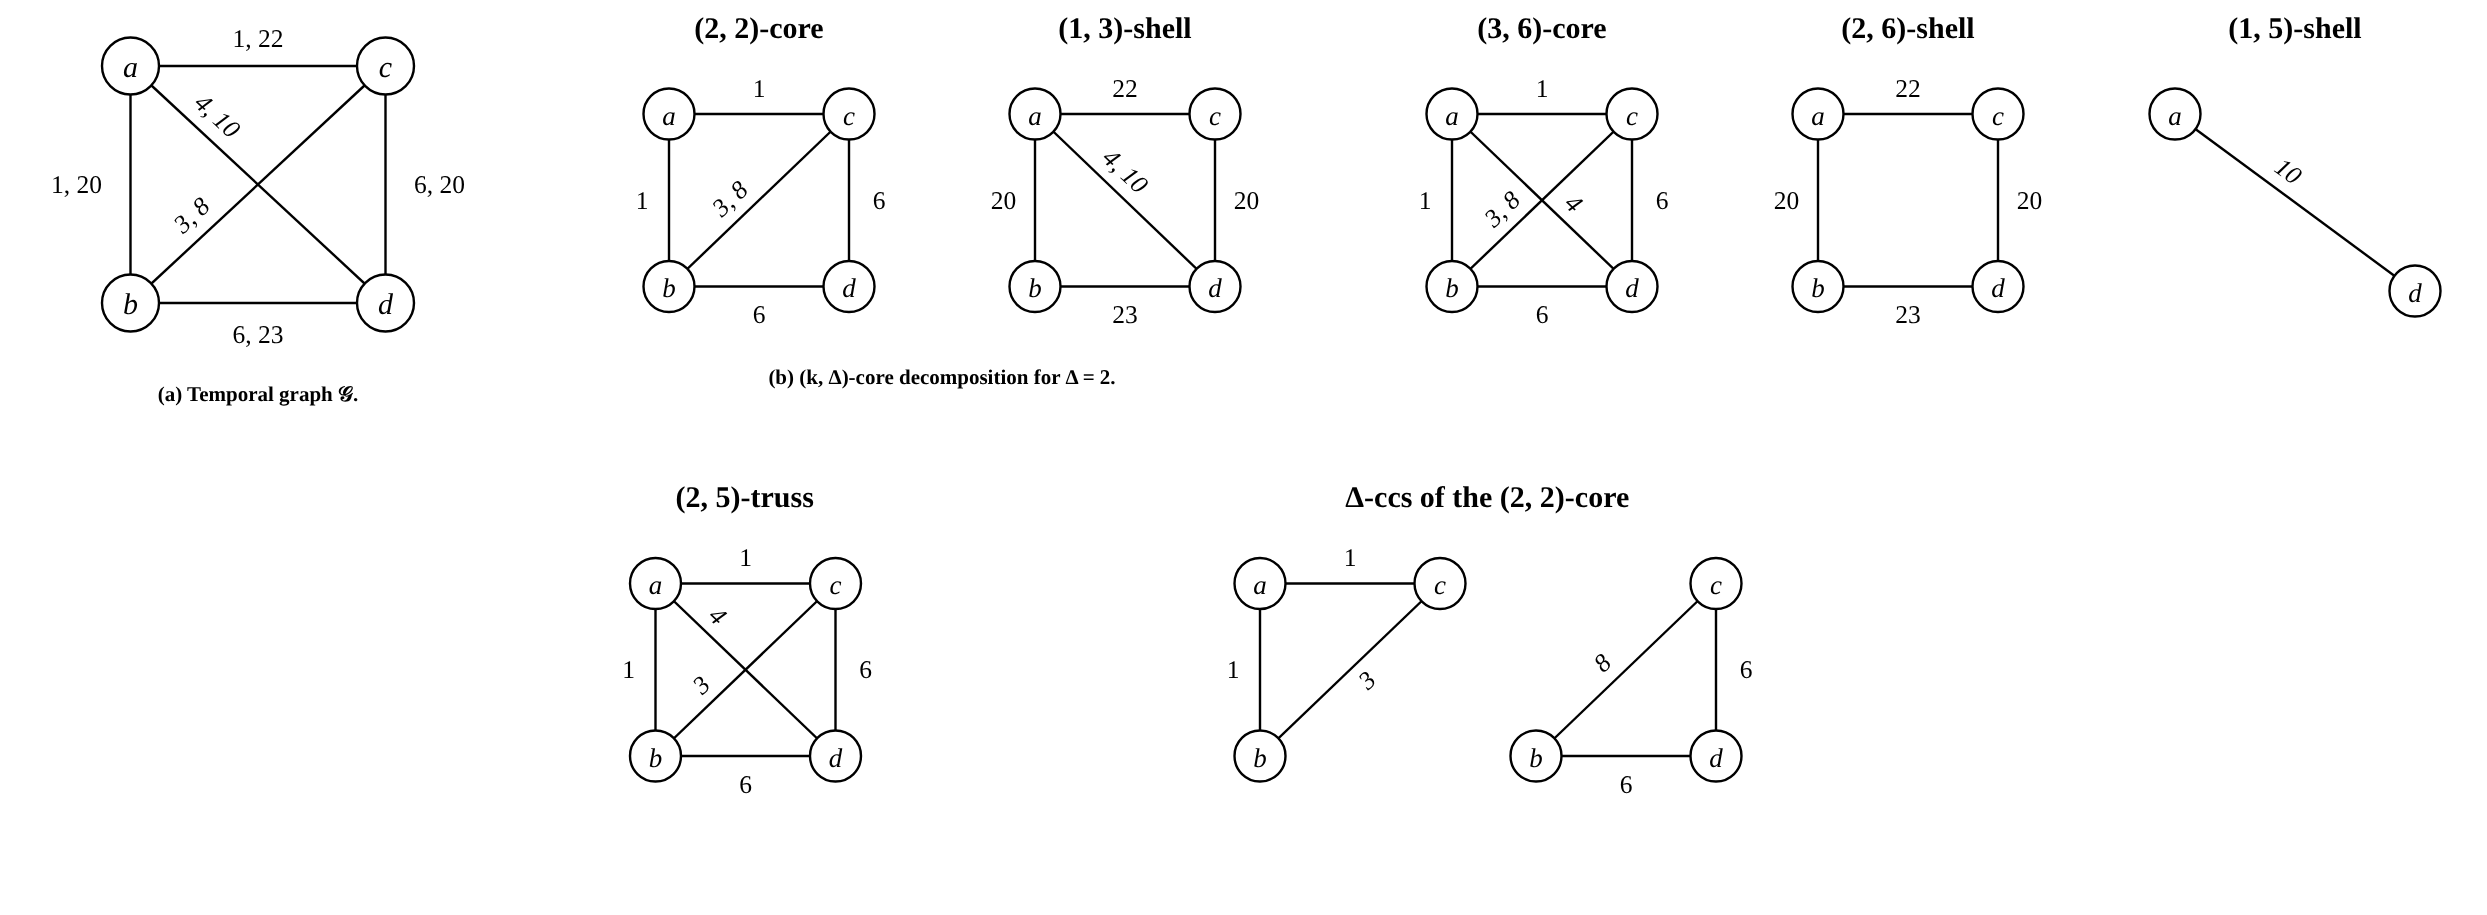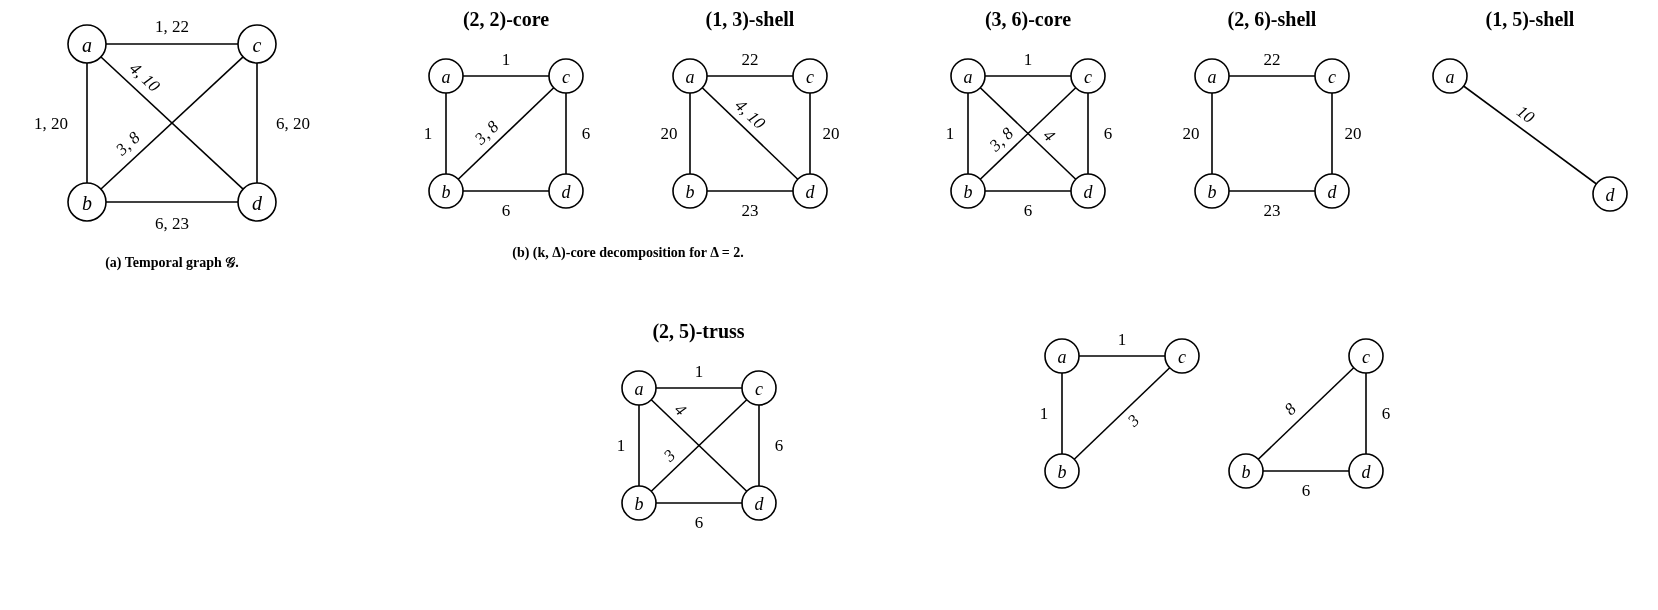--- a/index.html
+++ b/index.html
@@ -3,21 +3,21 @@
 <meta charset="utf-8">
 <style>
   html, body { margin: 0; padding: 0; background: #ffffff; }
   body {
     width: 1658px; height: 610px; overflow: hidden;
     font-family: "Liberation Serif", serif; color: #000;
   }
   .figure { display: flex; flex-direction: column; gap: 40px; padding: 4px 0 0 6px; }
   .row { display: flex; align-items: flex-start; }
   .row-top { gap: 30px; }
-  .row-bottom { padding-left: 238px; gap: 20px; justify-content: center; }
+  .row-bottom { padding-left: 238px; gap: 0; }
   .panel { display: flex; flex-direction: column; align-items: center; justify-content: space-between; }
   .row-top .panel { min-height: 262px; }
   .row-bottom .panel { min-height: 268px; }
   .panel-a { width: 332px; }
   .panel-b { width: 520px; }
   .panel-c { width: 736px; }
   .panel-d { width: 505px; }
   .panel-e { width: 485px; }
   .graph-strip { display: flex; gap: 32px; align-items: flex-start; justify-content: center; }
   .graph-block { display: flex; flex-direction: column; align-items: center; margin: 0; }
@@ -206,20 +206,21 @@
                 <text x="186.0" y="97.5" text-anchor="middle" dominant-baseline="central" font-size="17" fill="#000000">6</text>
                 <text x="106.0" y="174.0" text-anchor="middle" dominant-baseline="central" font-size="17" fill="#000000">6</text>
               </svg></div>
         </figure>
       </div>
     </section>
 
     <section class="panel panel-e">
       <div class="graph-strip">
         <figure class="graph-block">
+          <div class="graph-title">Δ-ccs of the (2, 2)-core</div>
           <div class="graph-canvas"><svg width="395" height="198" viewBox="0 0 395 198">
                 <line x1="46" y1="40" x2="166" y2="40" stroke="#000000" stroke-width="1.6"></line>
                 <line x1="46" y1="40" x2="46" y2="155" stroke="#000000" stroke-width="1.6"></line>
                 <line x1="46" y1="155" x2="166" y2="40" stroke="#000000" stroke-width="1.6"></line>
                 <line x1="230" y1="155" x2="350" y2="40" stroke="#000000" stroke-width="1.6"></line>
                 <line x1="350" y1="40" x2="350" y2="155" stroke="#000000" stroke-width="1.6"></line>
                 <line x1="230" y1="155" x2="350" y2="155" stroke="#000000" stroke-width="1.6"></line>
                 <circle cx="46" cy="40" r="17" fill="#ffffff" stroke="#000000" stroke-width="1.6"></circle>
                 <text x="46" y="41" text-anchor="middle" dominant-baseline="central" font-style="italic" font-size="18" fill="#000000">a</text>
                 <circle cx="166" cy="40" r="17" fill="#ffffff" stroke="#000000" stroke-width="1.6"></circle>

